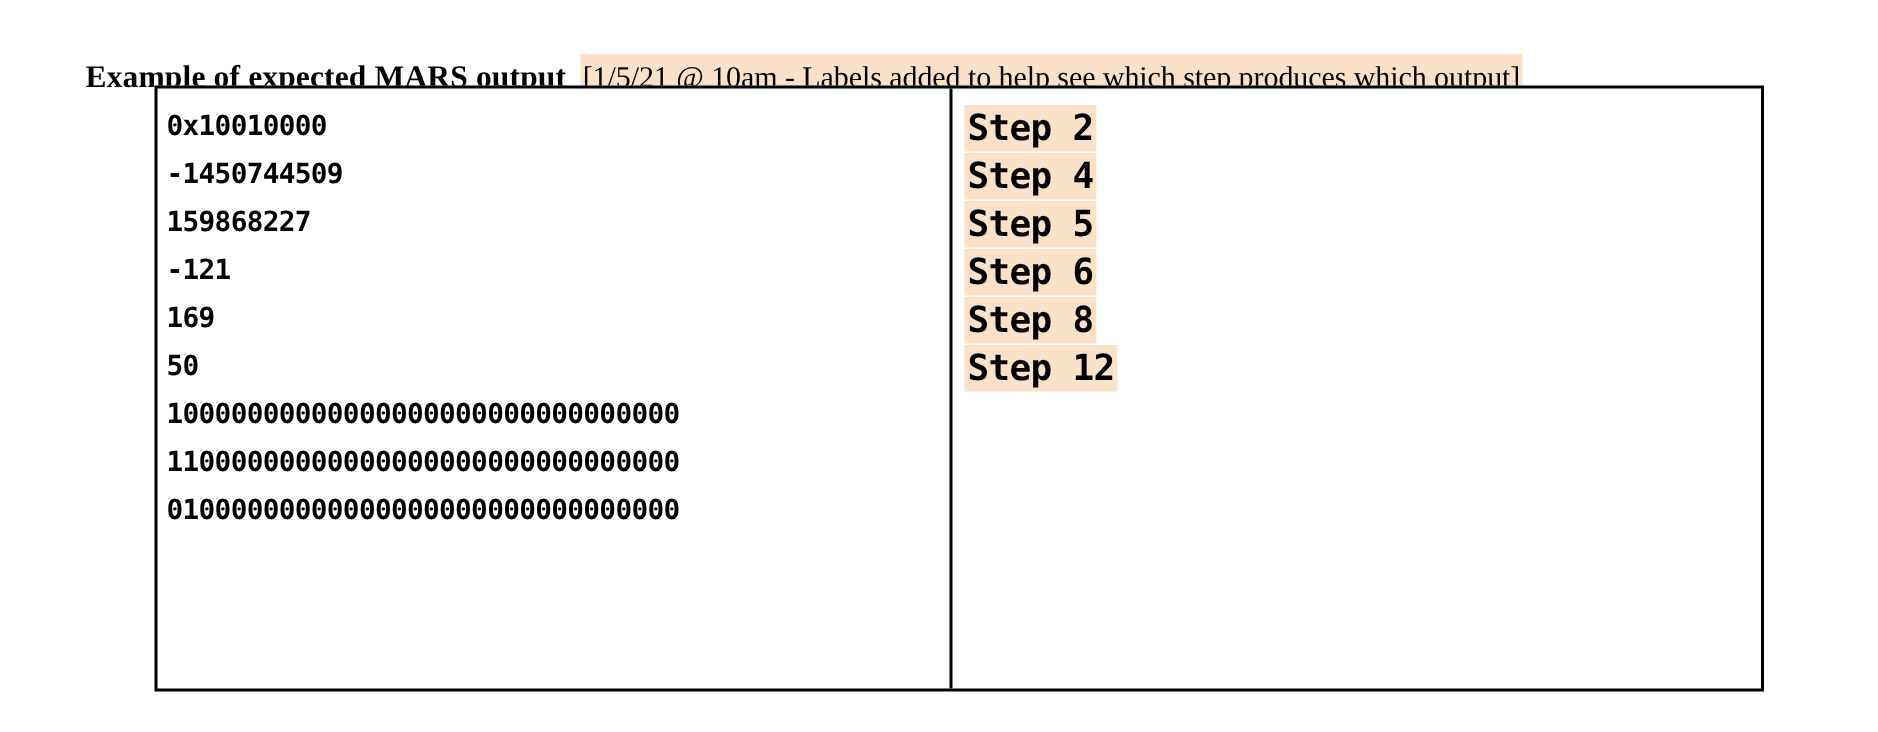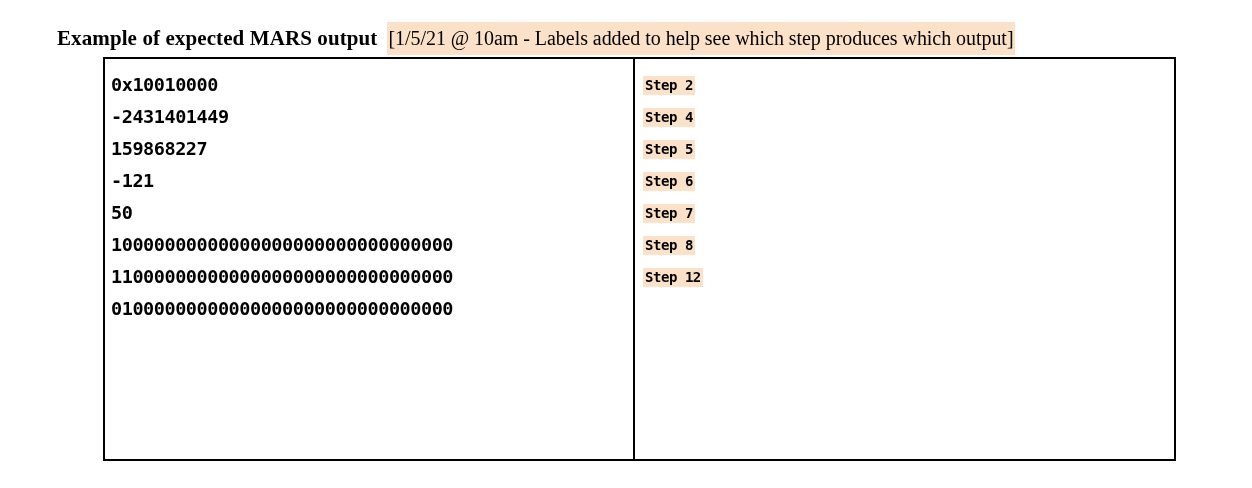--- a/index.html
+++ b/index.html
@@ -12,21 +12,21 @@
     height: 488px;
     font-family: "Liberation Serif", serif;
     overflow: hidden;
     position: relative;
   }
 
   
   .caption {
     position: absolute;
     left: 57px;
-    top: 22px;
+    top: 36px;
     white-space: nowrap;
     line-height: 28px;
     height: 28px;
     display: flex;
     align-items: baseline;
   }
   .caption-title {
     font-family: "Liberation Serif", serif;
     font-weight: bold;
     font-size: 21px;
@@ -82,54 +82,54 @@
     color: transparent;
   }
 
   .step-row {
     line-height: 32px;
     height: 32px;
   }
   .step-label {
     font-family: "DejaVu Sans Mono", "Liberation Mono", monospace;
     font-weight: bold;
-    font-size: 14px;
+    font-size: 24px;
     color: #000000;
     background: #fae1c8;
     white-space: pre;
     letter-spacing: -0.45px;
     padding: 1px 2px 2px 2px;
   }
 </style>
 </head>
 <body>
 
 <div class="caption">
   <span class="caption-title">Example of expected MARS output</span>
   <span class="caption-note">[1/5/21 @ 10am - Labels added to help see which step produces which output]</span>
 </div>
 
 <div class="output-table">
   <div class="col-output">
     <div>
         <div class="mono-line">0x10010000</div>
-        <div class="mono-line">-2431401449</div>
+        <div class="mono-line">-1450744509</div>
         <div class="mono-line">159868227</div>
         <div class="mono-line">-121</div>
+        <div class="mono-line">169</div>
         <div class="mono-line">50</div>
         <div class="mono-line">10000000000000000000000000000000</div>
         <div class="mono-line">11000000000000000000000000000000</div>
         <div class="mono-line">01000000000000000000000000000000</div>
         <div class="mono-line blank">&nbsp;</div>
       </div>
   </div>
   <div class="col-steps">
     <div>
         <div class="step-row"><span class="step-label">Step 2</span></div>
         <div class="step-row"><span class="step-label">Step 4</span></div>
         <div class="step-row"><span class="step-label">Step 5</span></div>
         <div class="step-row"><span class="step-label">Step 6</span></div>
-        <div class="step-row"><span class="step-label">Step 7</span></div>
         <div class="step-row"><span class="step-label">Step 8</span></div>
         <div class="step-row"><span class="step-label">Step 12</span></div>
       </div>
   </div>
 </div>
 
 </body></html>

